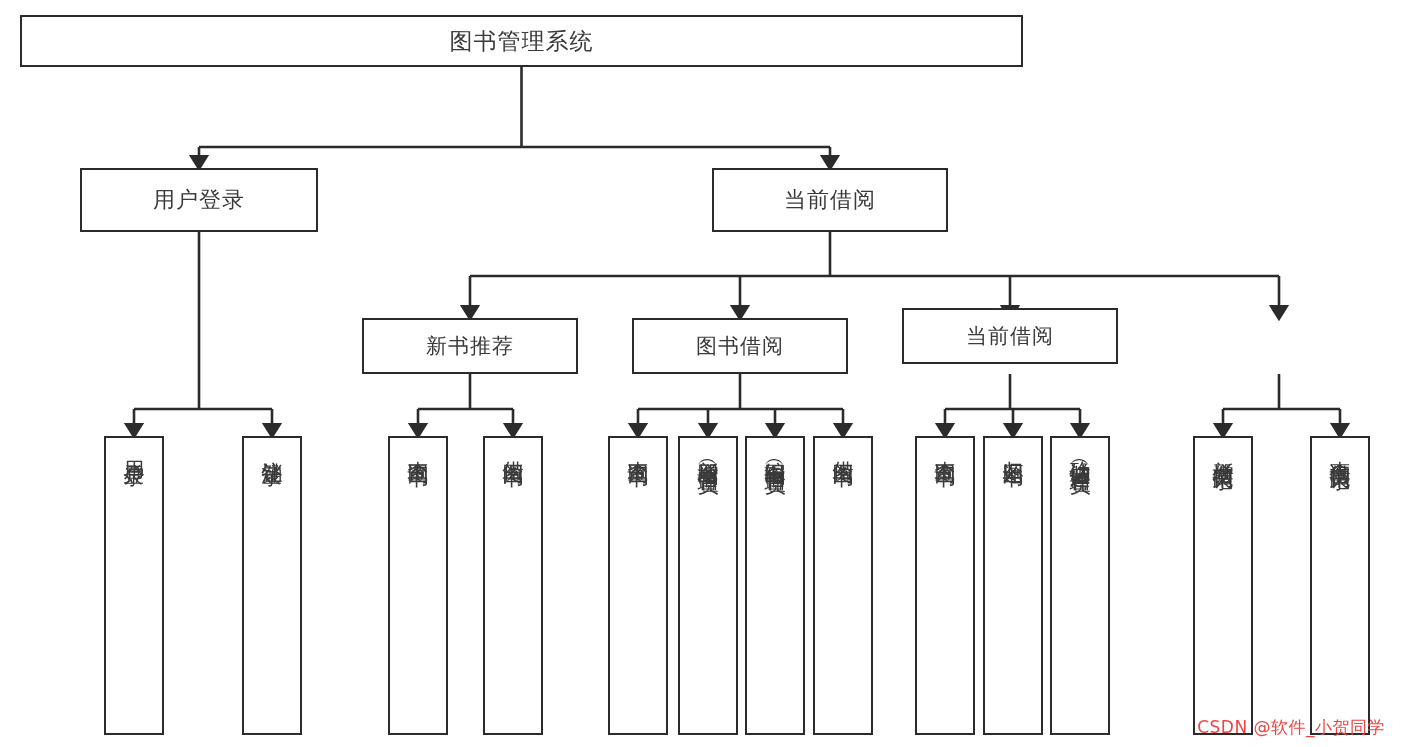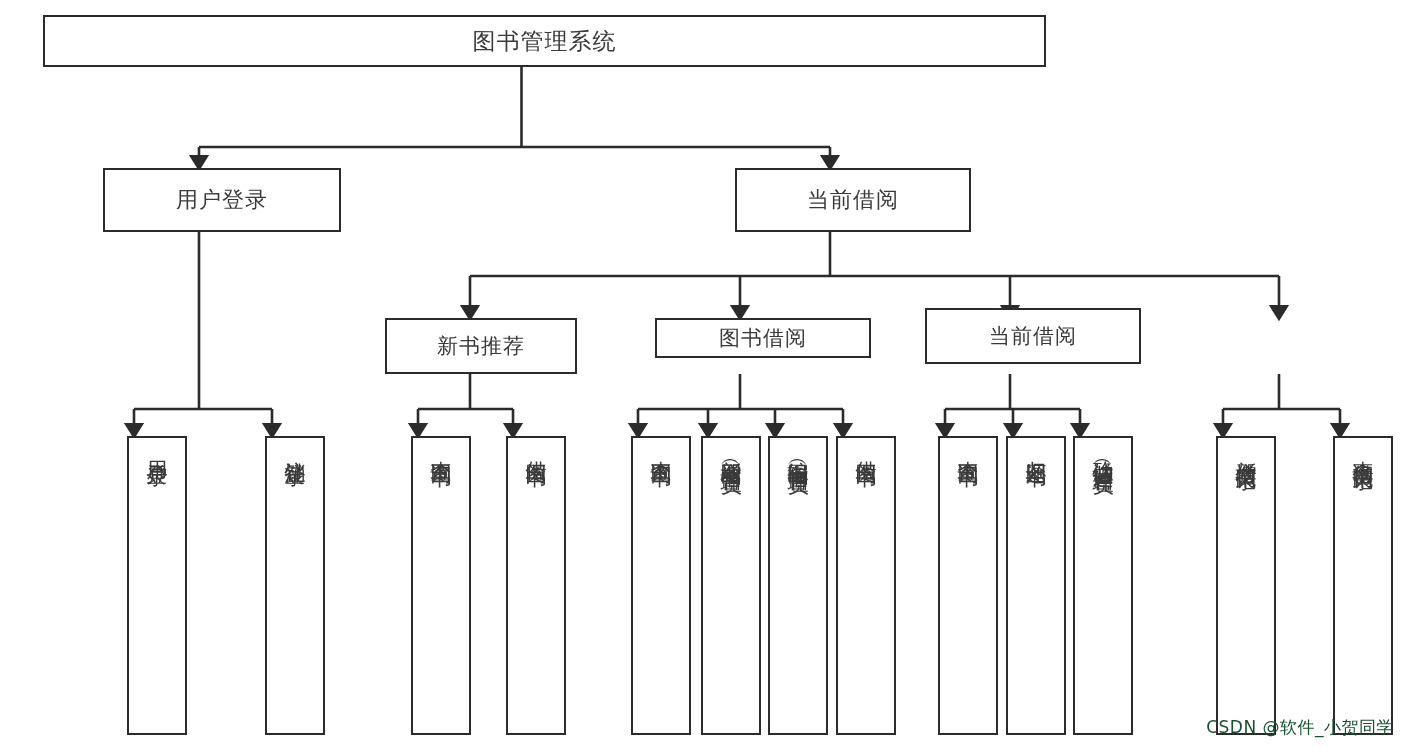--- a/index.html
+++ b/index.html
@@ -30,21 +30,20 @@
     position: absolute;
     box-sizing: border-box;
     background: #ffffff;
     border: 2px solid #2b2b2b;
     display: flex;
     align-items: center;
     justify-content: center;
     color: #3a3a3a;
     text-align: center;
     z-index: 2;
-    margin-left: 23px;
   }
   .node.root {
     font-size: 23px;
     letter-spacing: 1px;
   }
   .node.level2 {
     font-size: 22px;
     letter-spacing: 1px;
   }
   .node.level3 {
@@ -63,24 +62,24 @@
     letter-spacing: 2px;
     line-height: 1.05;
     white-space: nowrap;
     color: #3a3a3a;
   }
   .node .htext {
     color: #3a3a3a;
   }
   #watermark {
     position: absolute;
-    right: 11px;
+    right: 20px;
     bottom: 8px;
     font-size: 17px;
-    color: #14532d;
+    color: #ef4444;
     letter-spacing: 0.5px;
     z-index: 3;
     white-space: nowrap;
   }
 </style>
 </head>
 <body>
 
 <div id="diagram-root">
 
@@ -131,24 +130,24 @@
     <span class="htext">图书管理系统</span>
   </div>
 
   <div class="node level2" id="n-l2-0" style="left: 80px; top: 168px; width: 238px; height: 64px;">
     <span class="htext">用户登录</span>
   </div>
   <div class="node level2" id="n-l2-1" style="left: 712px; top: 168px; width: 236px; height: 64px;">
     <span class="htext">当前借阅</span>
   </div>
 
-  <div class="node level3" id="n-l3-0" style="left: 362px; top: 318px; width: 192px; height: 56px;">
+  <div class="node level3" id="n-l3-0" style="left: 362px; top: 318px; width: 216px; height: 56px;">
     <span class="htext">新书推荐</span>
   </div>
-  <div class="node level3" id="n-l3-1" style="left: 632px; top: 318px; width: 216px; height: 40px;">
+  <div class="node level3" id="n-l3-1" style="left: 632px; top: 318px; width: 216px; height: 56px;">
     <span class="htext">图书借阅</span>
   </div>
   <div class="node level3" id="n-l3-2" style="left: 902px; top: 308px; width: 216px; height: 56px;">
     <span class="htext">当前借阅</span>
   </div>
 
   <div class="node leaf" id="n-lf-0" style="left: 104px; top: 436px; width: 60px; height: 299px;">
     <span class="vtext">用户登录</span>
   </div>
   <div class="node leaf" id="n-lf-1" style="left: 242px; top: 436px; width: 60px; height: 299px;">

